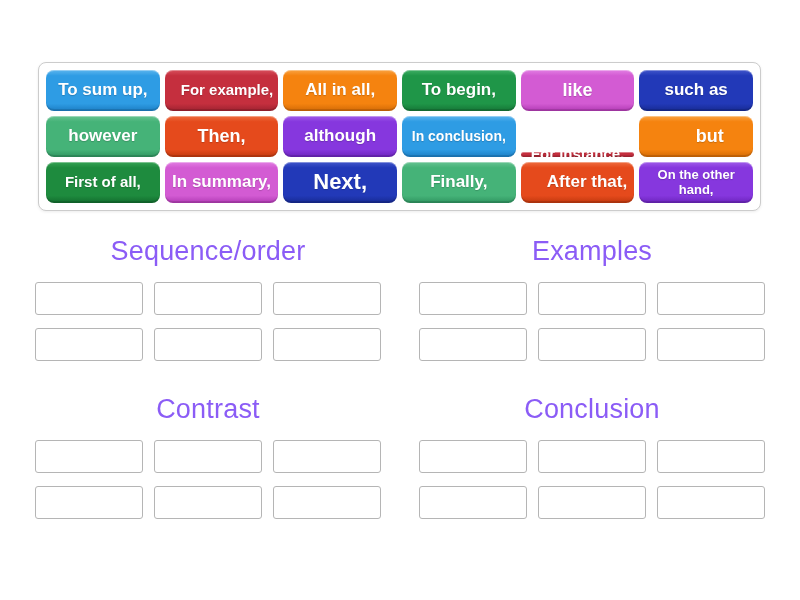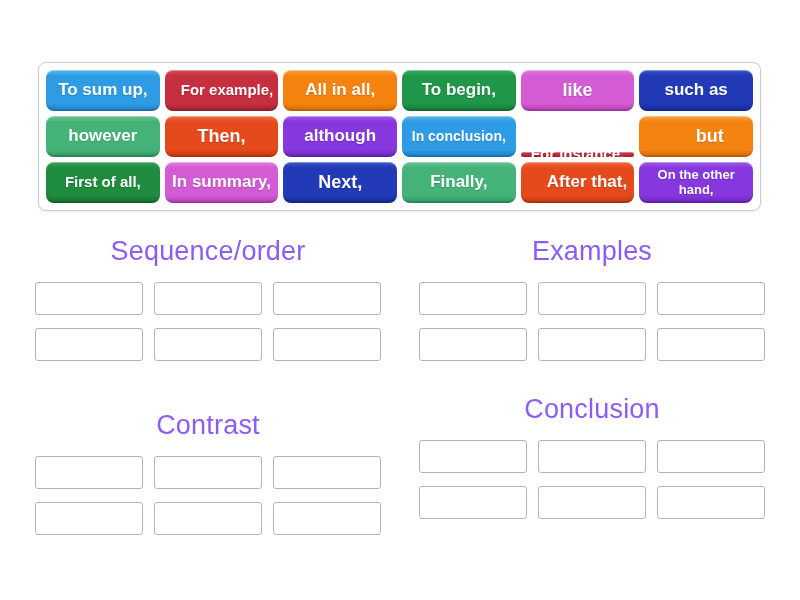--- a/index.html
+++ b/index.html
@@ -69,21 +69,21 @@
   }
   .slot {
     height: 33px;
     background: #ffffff;
     border: 1px solid #b5b5b5;
     border-radius: 3px;
     box-sizing: border-box;
   }
   #group-sequence  { left: 35px;  top: 236px; }
   #group-examples  { left: 419px; top: 236px; }
-  #group-contrast  { left: 35px;  top: 394px; margin-top: 16px; }
+  #group-contrast  { left: 35px;  top: 394px; }
   #group-conclusion{ left: 419px; top: 394px; }
 </style>
 </head>
 <body>
 
 <div id="stage">
 
   <div id="tray">
       <div class="tile" style="background: linear-gradient(rgb(92, 181, 238) 0%, rgb(46, 156, 228) 14%, rgb(46, 156, 228) 82%, rgb(28, 126, 196) 100%);">
         <span style="white-space: nowrap; font-size: 17px;">To sum up,</span>
@@ -121,21 +121,21 @@
       <div class="tile" style="background: linear-gradient(rgb(249, 163, 66) 0%, rgb(245, 131, 15) 14%, rgb(245, 131, 15) 82%, rgb(210, 106, 6) 100%); padding-left: 32px;">
         <span style="white-space: nowrap; font-size: 18px;">but</span>
       </div>
       <div class="tile" style="background: linear-gradient(rgb(54, 163, 85) 0%, rgb(30, 139, 62) 14%, rgb(30, 139, 62) 82%, rgb(18, 108, 46) 100%);">
         <span style="white-space: nowrap; font-size: 15px;">First of all,</span>
       </div>
       <div class="tile" style="background: linear-gradient(rgb(226, 126, 227) 0%, rgb(211, 91, 211) 14%, rgb(211, 91, 211) 82%, rgb(177, 58, 180) 100%);">
         <span style="white-space: nowrap; font-size: 17px;">In summary,</span>
       </div>
       <div class="tile" style="background: linear-gradient(rgb(65, 86, 203) 0%, rgb(34, 57, 184) 14%, rgb(34, 57, 184) 82%, rgb(22, 42, 146) 100%);">
-        <span style="white-space: nowrap; font-size: 18px; text-align: right;">Next,</span>
+        <span style="white-space: nowrap; font-size: 22px; text-align: right;">Next,</span>
       </div>
       <div class="tile" style="background: linear-gradient(rgb(103, 195, 146) 0%, rgb(69, 179, 120) 14%, rgb(69, 179, 120) 82%, rgb(47, 148, 96) 100%);">
         <span style="white-space: nowrap; font-size: 17px;">Finally,</span>
       </div>
       <div class="tile" style="background: linear-gradient(rgb(238, 109, 64) 0%, rgb(229, 74, 28) 14%, rgb(229, 74, 28) 82%, rgb(192, 56, 14) 100%); padding-left: 24px;">
         <span style="white-space: nowrap; font-size: 17px;">After that,</span>
       </div>
       <div class="tile" style="background: linear-gradient(rgb(159, 92, 233) 0%, rgb(134, 55, 222) 14%, rgb(134, 55, 222) 82%, rgb(107, 36, 188) 100%);">
         <span style="white-space: normal; font-size: 13px;">On the other hand,</span>
       </div>

